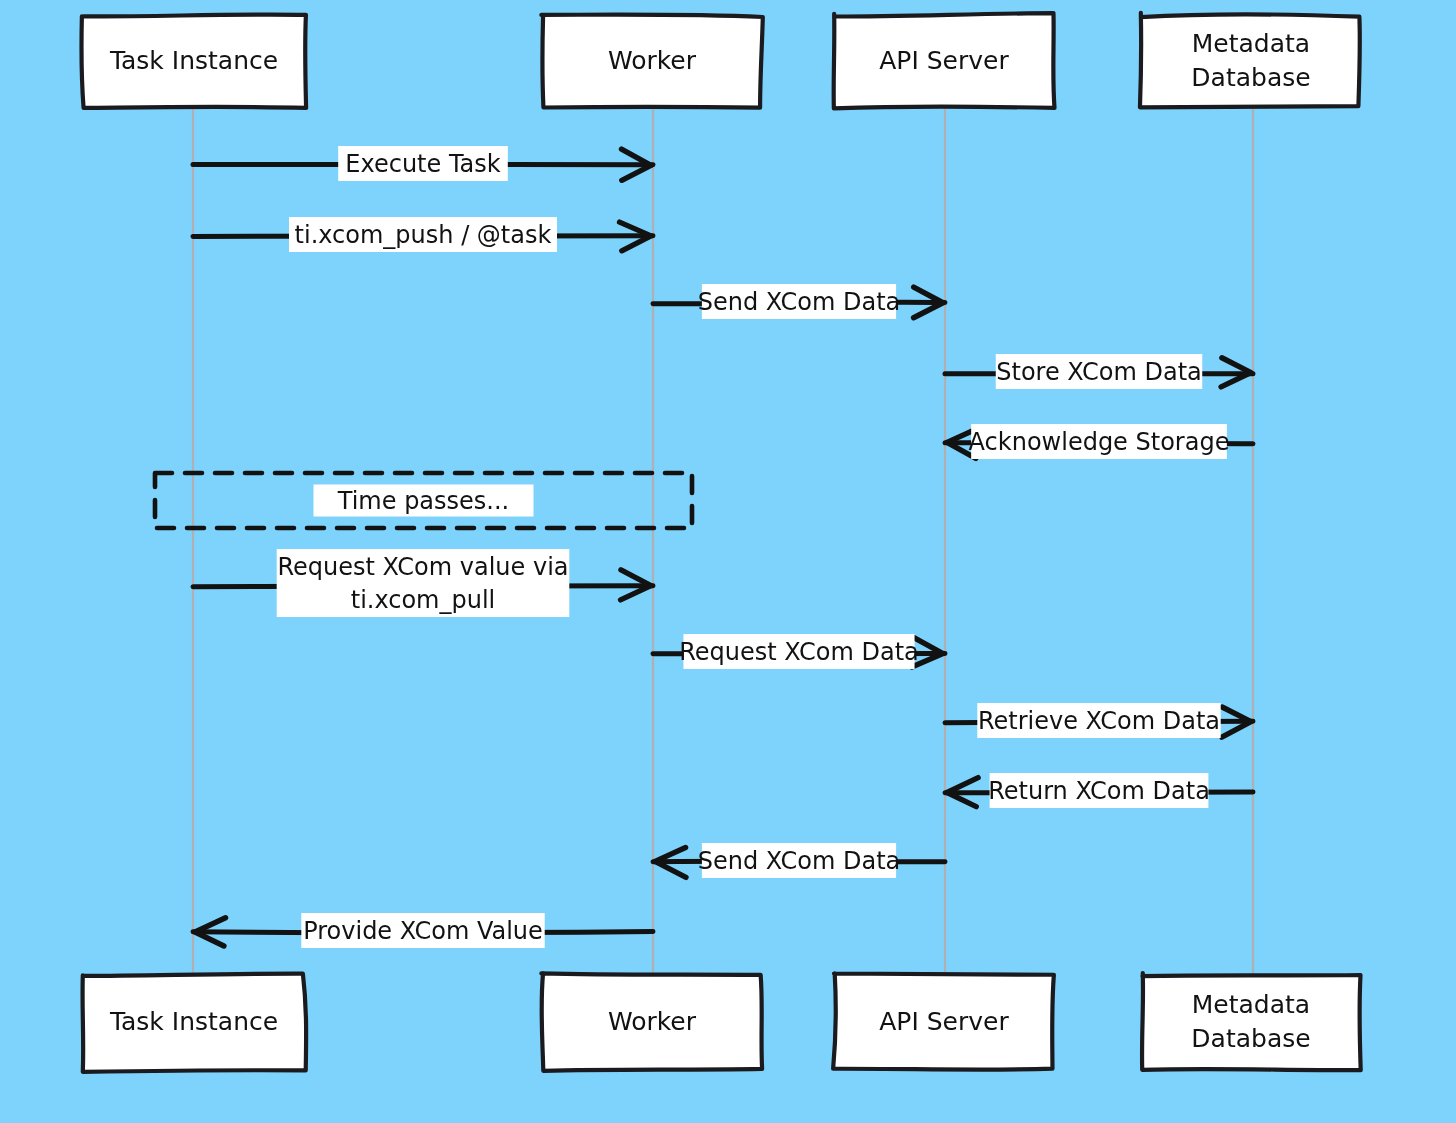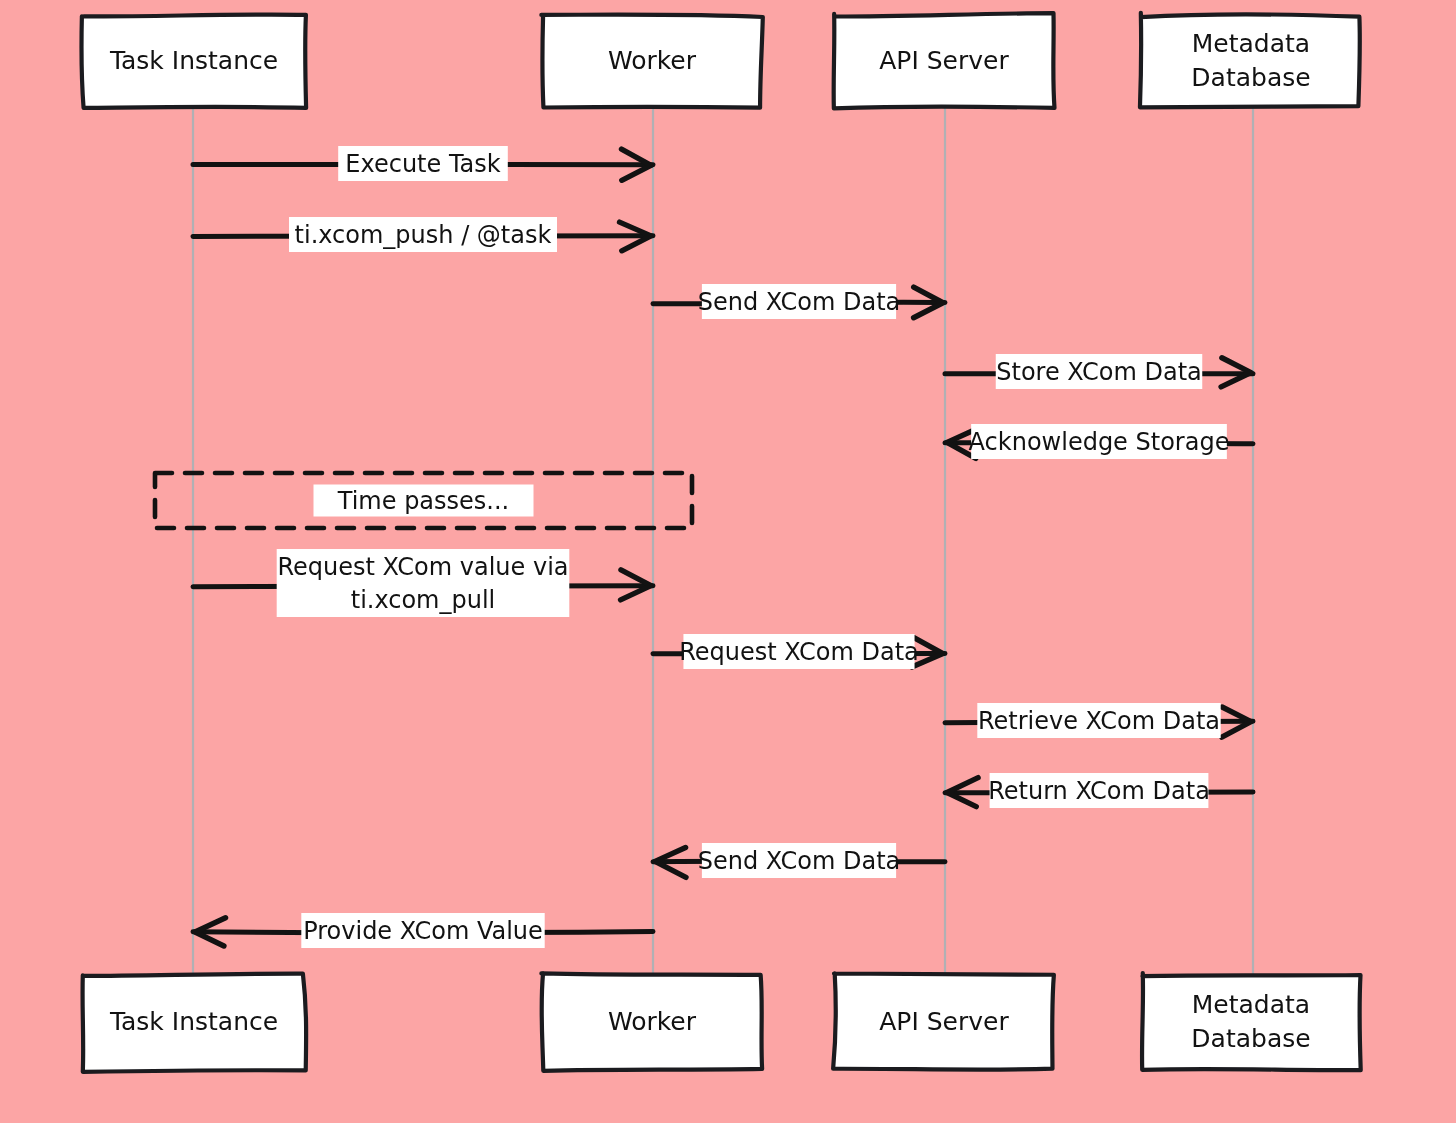--- a/index.html
+++ b/index.html
@@ -8,21 +8,21 @@
     padding: 0;
     background: #ffffff;
   }
   body {
     font-family: "DejaVu Sans", sans-serif;
   }
   #canvas {
     position: relative;
     width: 1456px;
     height: 1123px;
-    background: #fca5a5;
+    background: #7dd3fc;
     overflow: hidden;
   }
   #svg-root {
     position: absolute;
     top: 0;
     left: 0;
     width: 1456px;
     height: 1123px;
   }
   .actor-box-rect {

